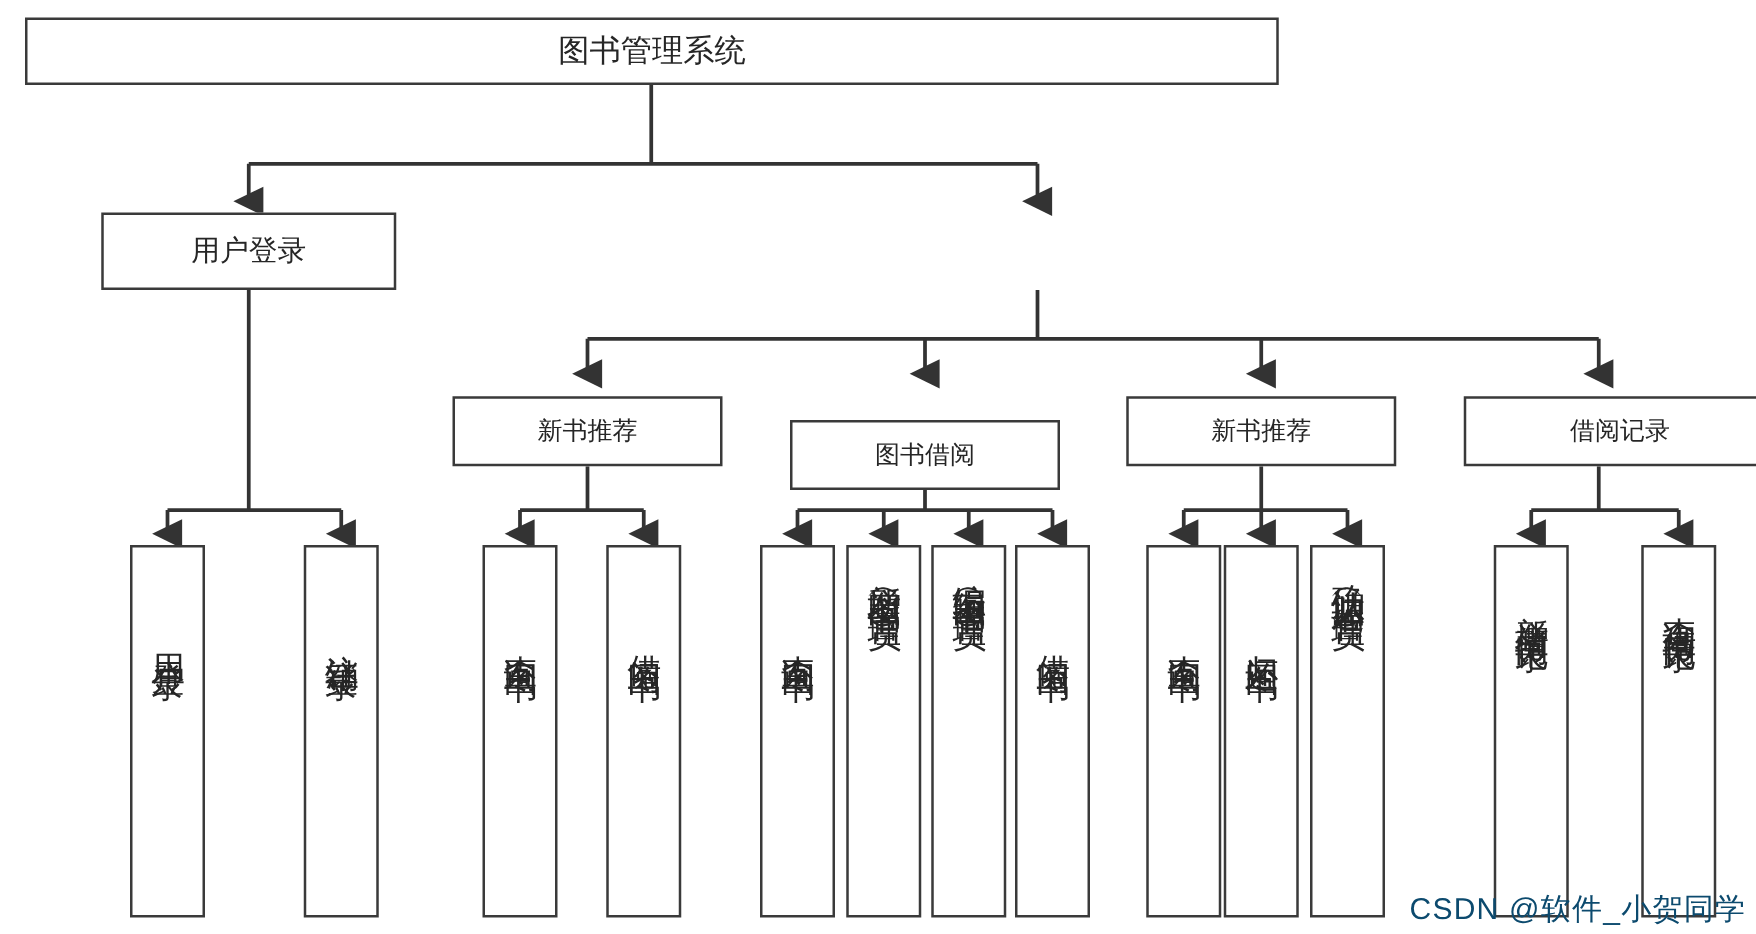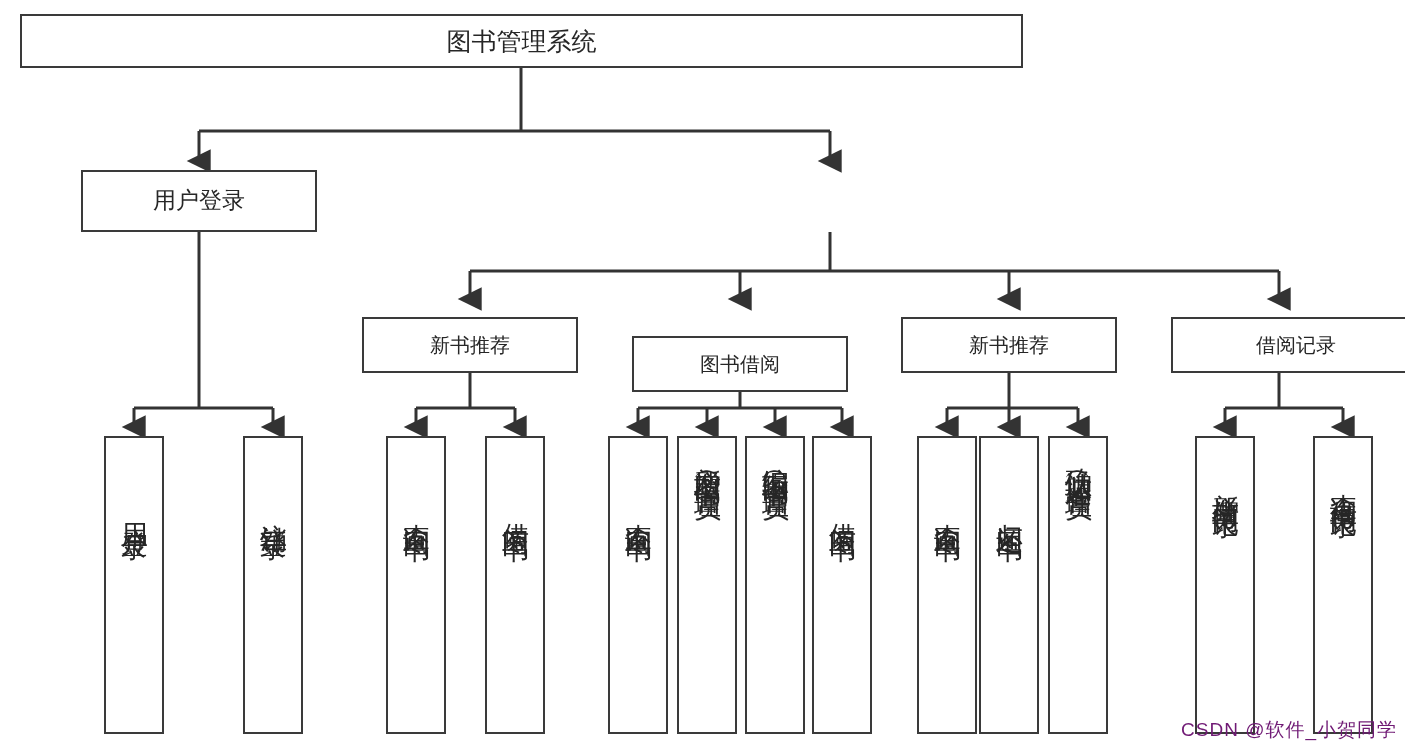--- a/index.html
+++ b/index.html
@@ -56,22 +56,22 @@
     line-height:1;
     white-space:nowrap;
   }
   .leaf.short .label{margin-top:58px;}
   .leaf.mid .label{margin-top:28px;}
   .leaf.long .label{margin-top:2px;}
 
   .watermark{
     position:absolute;
     right:8px;bottom:4px;
-    font-size:19px;
-    color:#701a75;
+    font-size:24px;
+    color:#0c4a6e;
     letter-spacing:1px;
     white-space:nowrap;
     pointer-events:none;
     margin-top:48px;
   }
 </style>
 </head>
 <body>
 
 <div id="canvas">

